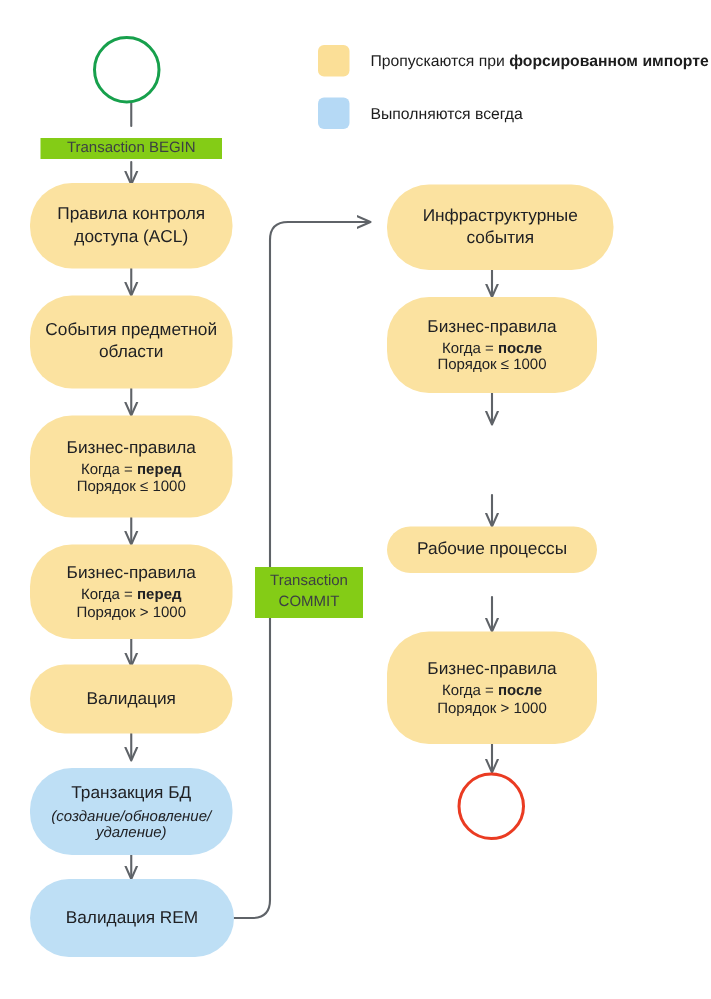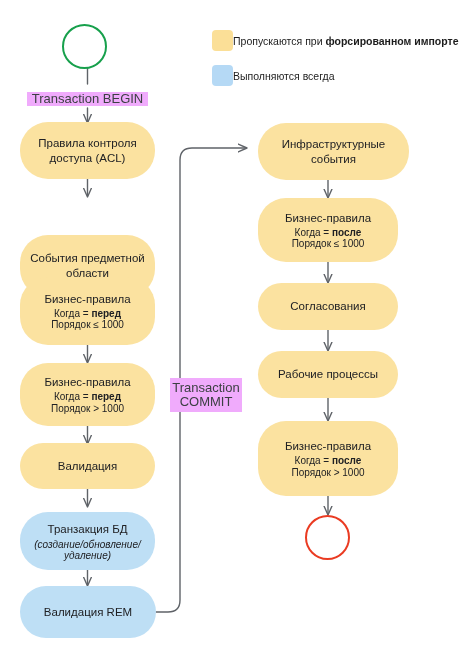--- a/index.html
+++ b/index.html
@@ -41,26 +41,26 @@
     line-height: 11px;
     font-style: italic;
     color: #202124;
     margin-top: 2px;
   }
   .fill-yellow { background: #FBE2A0; }
   .fill-blue   { background: #BEDFF5; }
 
   .label {
     position: absolute;
-    font-size: 13px;
+    font-size: 10px;
     line-height: 14px;
     color: #3c4043;
     text-align: center;
     z-index: 3;
-    background: #f0abfc;
+    background: #84cc16;
   }
 
   .circle {
     position: absolute;
     border-radius: 50%;
     background: #ffffff;
     z-index: 2;
   }
   .circle-start { border: 2px solid #17A04C; }
   .circle-end   { border: 2px solid #EA3B22; }
@@ -70,20 +70,21 @@
   .legend-row { display: flex; align-items: center; }
   .legend-swatch {
     width: 21px; height: 21px;
     border-radius: 4px;
     flex: 0 0 auto;
   }
   .legend-text {
     font-size: 10.5px;
     line-height: 14px;
     color: #1c1c1c;
+    margin-left: 14px;
     white-space: nowrap;
   }
   .legend-text b { font-weight: bold; }
 </style>
 </head>
 <body>
 
 <div id="diagram">
 
   <svg class="connectors" viewBox="0 0 474 666">
@@ -126,21 +127,21 @@
     </div>
   </div>
 
   <div class="circle circle-start" style="left:62px; top:24px; width:45px; height:45px;"></div>
   <div class="label" style="left:27px; top:92px; width:121px;">Transaction BEGIN</div>
 
   <div class="node fill-yellow" style="left:20px; top:122px; width:135px; height:57px;">
     <div class="title">Правила контроля<br>доступа (ACL)</div>
   </div>
 
-  <div class="node fill-yellow" style="left:20px; top:197px; width:135px; height:62px;margin-top:38px;">
+  <div class="node fill-yellow" style="left:20px; top:197px; width:135px; height:62px;">
     <div class="title">События предметной<br>области</div>
   </div>
 
   <div class="node fill-yellow" style="left:20px; top:277px; width:135px; height:68px;">
     <div class="title">Бизнес-правила</div>
     <div class="sub"><span>Когда = </span><b>перед</b><br><span>Порядок ≤  1000</span></div>
   </div>
 
   <div class="node fill-yellow" style="left:20px; top:363px; width:135px; height:63px;">
     <div class="title">Бизнес-правила</div>
@@ -167,25 +168,22 @@
 
   <div class="node fill-yellow" style="left:258px; top:123px; width:151px; height:57px;">
     <div class="title">Инфраструктурные<br>события</div>
   </div>
 
   <div class="node fill-yellow" style="left:258px; top:198px; width:140px; height:64px;">
     <div class="title">Бизнес-правила</div>
     <div class="sub"><span>Когда = </span><b>после</b><br><span>Порядок ≤ 1000</span></div>
   </div>
 
-  <div class="node fill-yellow" style="left:258px; top:283px; width:140px; height:47px;">
-    <div class="title">Согласования</div>
-  </div>
 
-  <div class="node fill-yellow" style="left:258px; top:351px; width:140px; height:47px;">
+  <div class="node fill-yellow" style="left:258px; top:351px; width:140px; height:31px;">
     <div class="title">Рабочие процессы</div>
   </div>
 
   <div class="node fill-yellow" style="left:258px; top:421px; width:140px; height:75px;">
     <div class="title">Бизнес-правила</div>
     <div class="sub"><span>Когда = </span><b>после</b><br><span>Порядок &gt; 1000</span></div>
   </div>
 
   <div class="circle circle-end" style="left:305px; top:515px; width:45px; height:45px;"></div>
 

